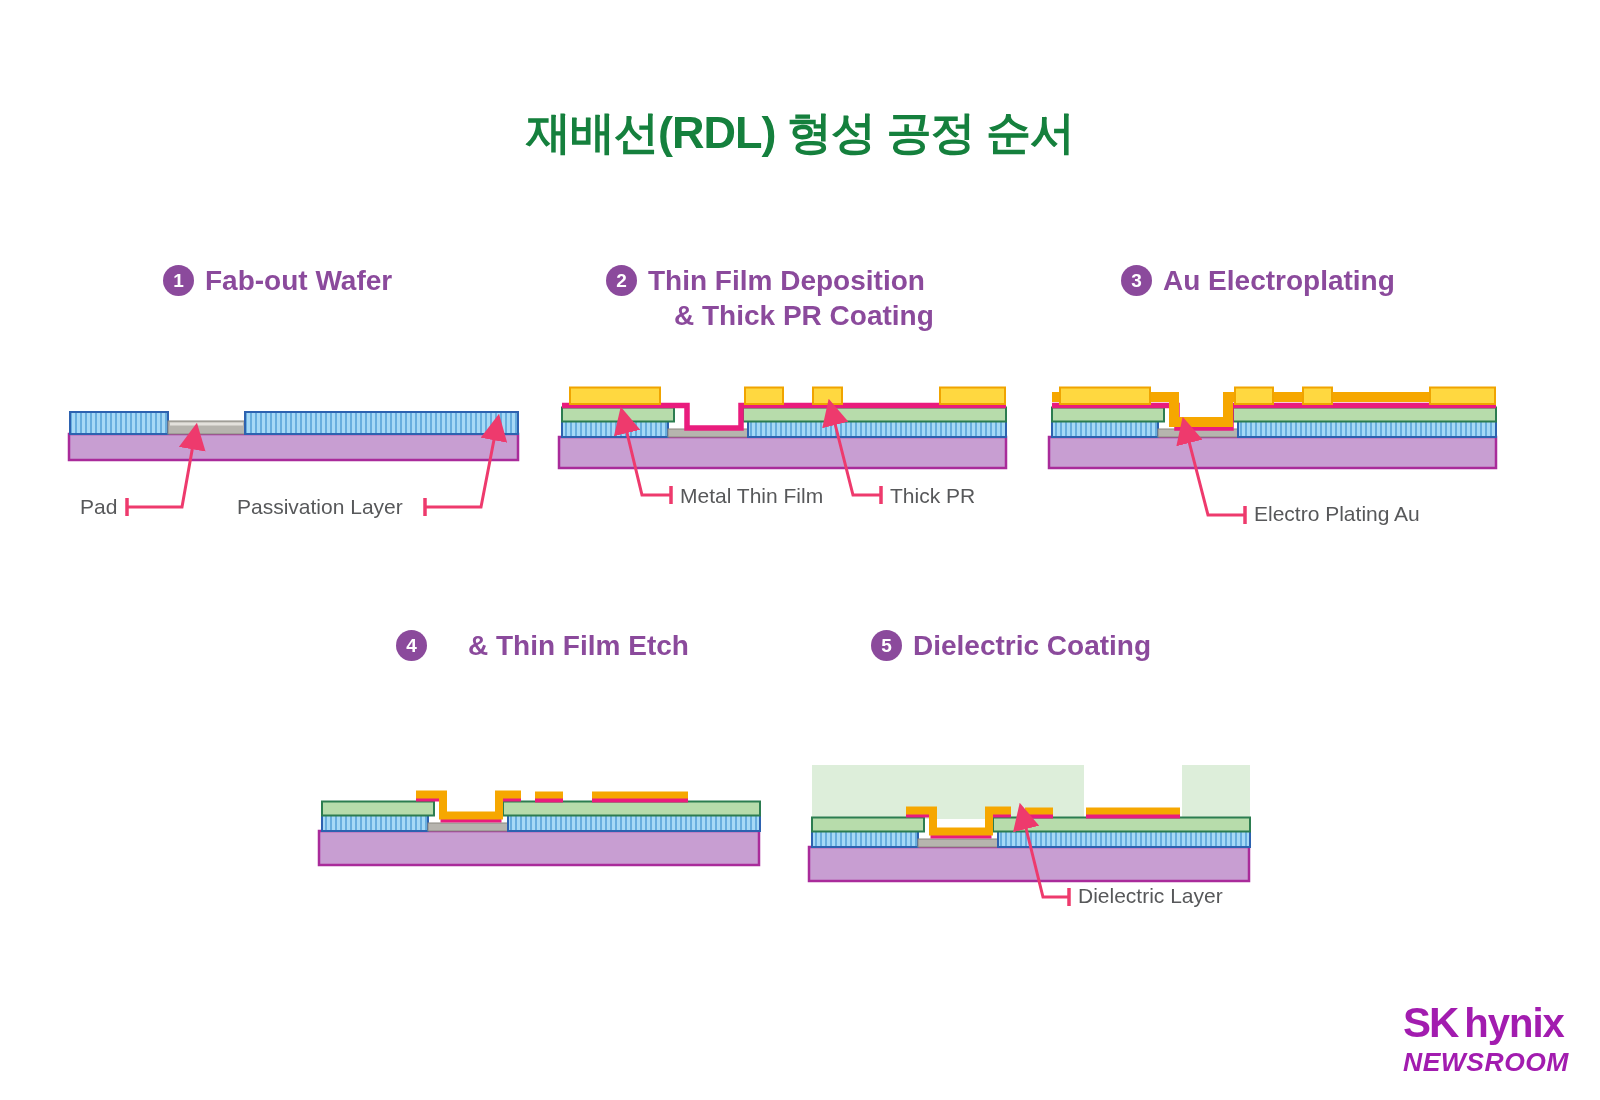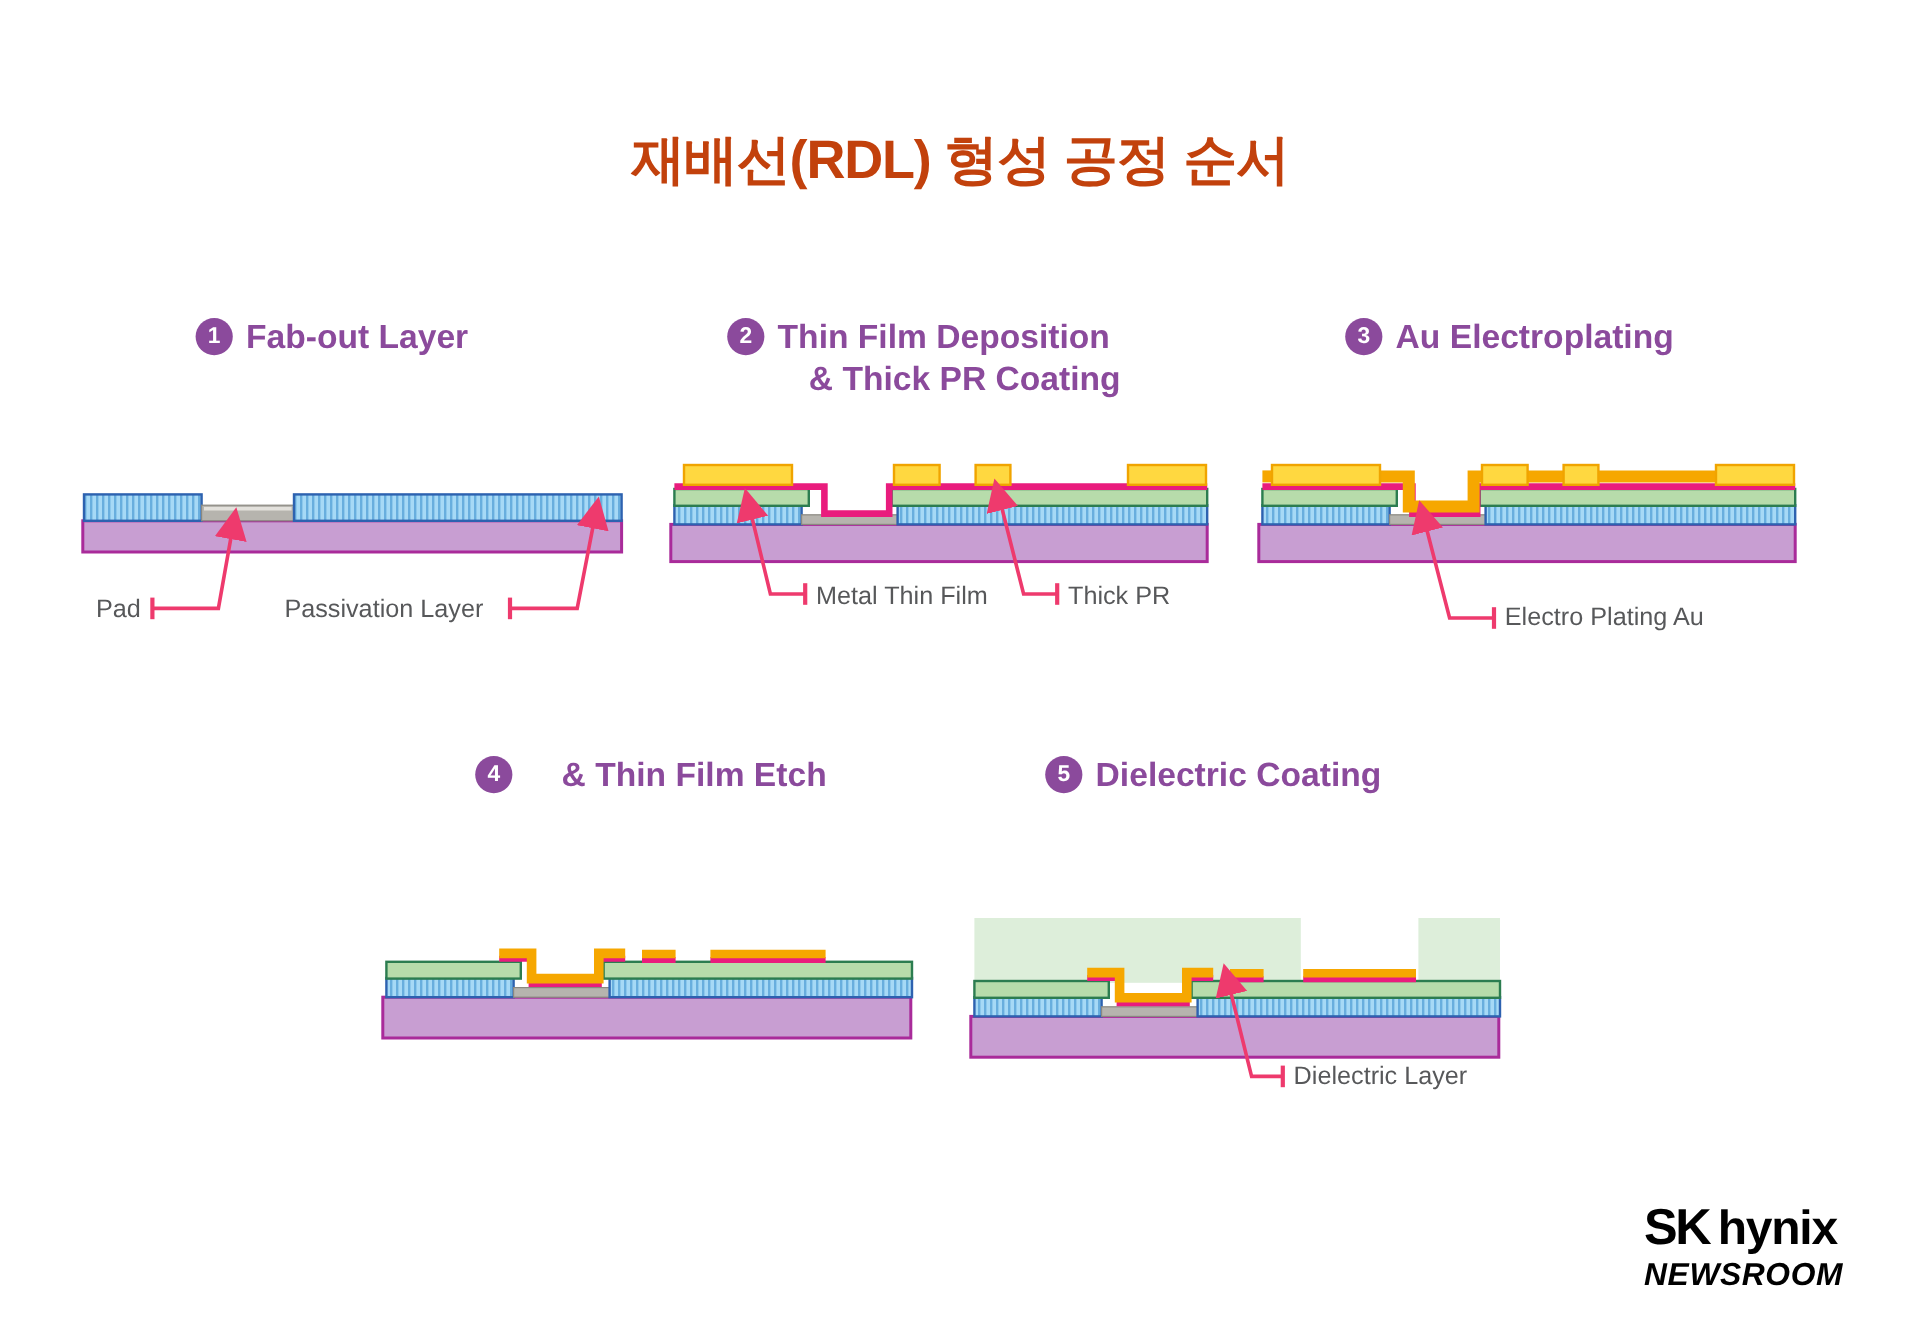--- a/index.html
+++ b/index.html
@@ -1,58 +1,58 @@
 <!DOCTYPE html>
 <html><head>
 <meta charset="utf-8">
 <style>
   html,body{margin:0;padding:0;background:#ffffff;}
   .stage{position:relative;width:1600px;height:1100px;background:#ffffff;overflow:hidden;
          font-family:"Liberation Sans",sans-serif;}
   .main-title{position:absolute;top:103px;left:0;width:100%;text-align:center;
-              font-size:45px;font-weight:bold;color:#c2410c;letter-spacing:-1px;}
+              font-size:45px;font-weight:bold;color:#15803d;letter-spacing:-1px;}
   .step-head{position:absolute;display:flex;gap:11px;color:#8b4a9c;font-weight:bold;
              font-size:28px;line-height:1.25;}
   .badge{width:31px;height:31px;border-radius:50%;background:#8b4a9c;color:#fff;
          display:flex;align-items:center;justify-content:center;font-size:19px;
          font-weight:bold;flex:0 0 31px;margin-top:2px;}
   .head-line2-s2{margin-left:26px;text-align:center;}
   .head-line2-s4{margin-left:30px;}
   svg.diagram{position:absolute;overflow:visible;}
   .sub{fill:#c89ed2;stroke:#a92b9a;stroke-width:2.5;}
   .blu{stroke:#2d62b0;stroke-width:2;}
   .padr{fill:#b6b4ae;stroke:#8a8880;stroke-width:1;}
   .padhl{stroke:#e3e1dc;stroke-width:3;}
   .grn{fill:#b7dcab;stroke:#2c7d50;stroke-width:2;}
   .yel{fill:#ffd840;stroke:#f0a400;stroke-width:2;}
   .pinkline{stroke:#e91c7d;fill:none;}
   .orgline{stroke:#f6a700;fill:none;}
   .diel{fill:#ddeeda;}
   .lead{stroke:#ee3a6d;stroke-width:3;fill:none;}
   .tick{stroke:#ee3a6d;stroke-width:3.5;}
   .lbl{font-family:"Liberation Sans",sans-serif;font-size:21px;fill:#57585a;}
-  .logo{position:absolute;left:1370px;top:1002px;color:#000000;}
+  .logo{position:absolute;left:1403px;top:1002px;color:#a21caf;}
   .logo-line1{line-height:1;}
   .logo-sk{font-weight:900;font-size:42px;letter-spacing:-2px;}
   .logo-hynix{font-weight:600;font-size:40px;margin-left:7px;letter-spacing:-1px;}
   .logo-newsroom{font-weight:800;font-size:26.5px;letter-spacing:0.5px;margin-top:3px;font-style:italic;}
 </style>
 </head>
 <body>
 
 <div class="stage">
 
   <div class="main-title">재배선(RDL) 형성 공정 순서</div>
 
   
   <section style="display:contents">
     <div class="step-head" style="left:163px;top:263px;">
       <span class="badge">1</span>
       <div>
-          <div>Fab-out Layer</div>
+          <div>Fab-out Wafer</div>
         </div>
     </div>
     <svg class="diagram" style="left:60px;top:388px;" width="480" height="145" viewBox="0 0 480 145">
       <defs>
         <pattern id="hatch1" patternUnits="userSpaceOnUse" width="5" height="8">
           <rect width="5" height="8" fill="#a6d9f6"></rect>
             <rect width="2" height="8" fill="#68aede"></rect>
         </pattern>
         <marker id="ah1" viewBox="0 0 10 10" refX="8" refY="5" markerWidth="9" markerHeight="9" orient="auto">
           <path d="M0,0 L10,5 L0,10 z" fill="#ee3a6d"></path>

